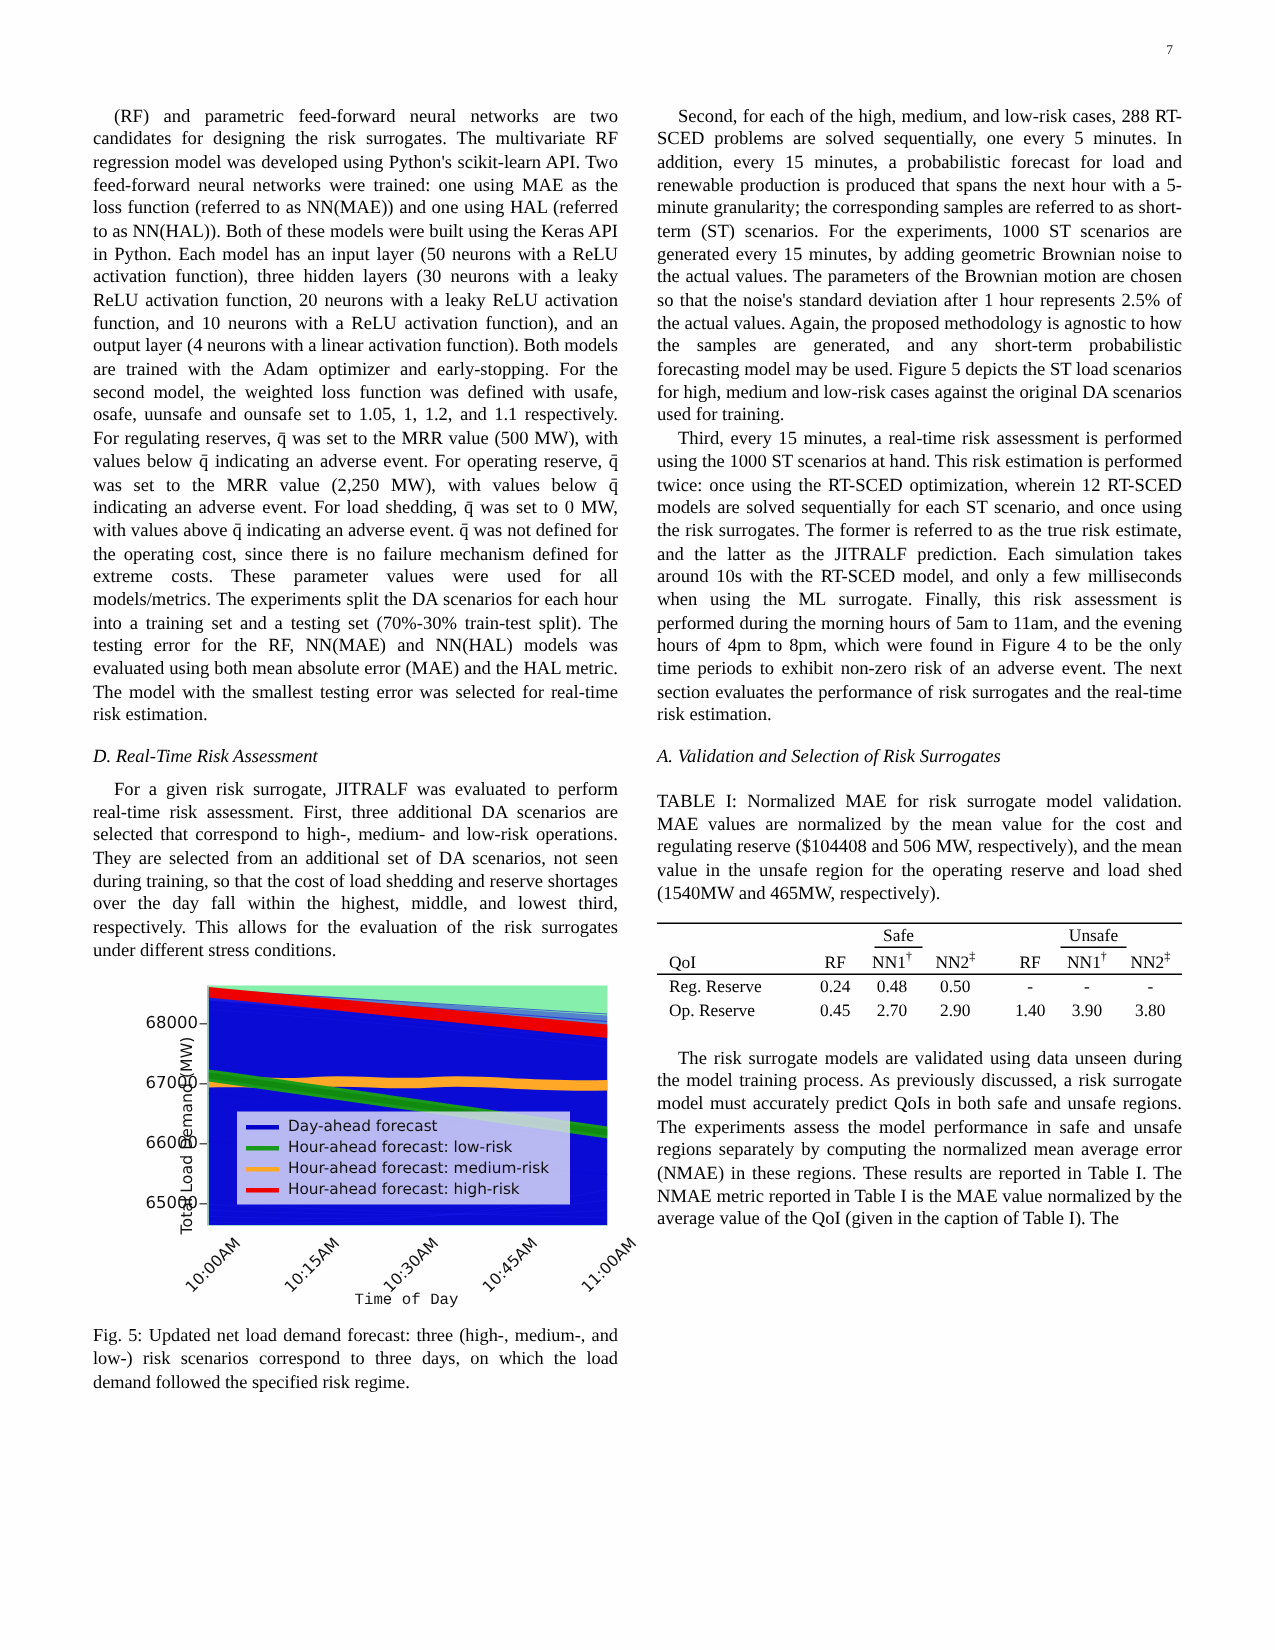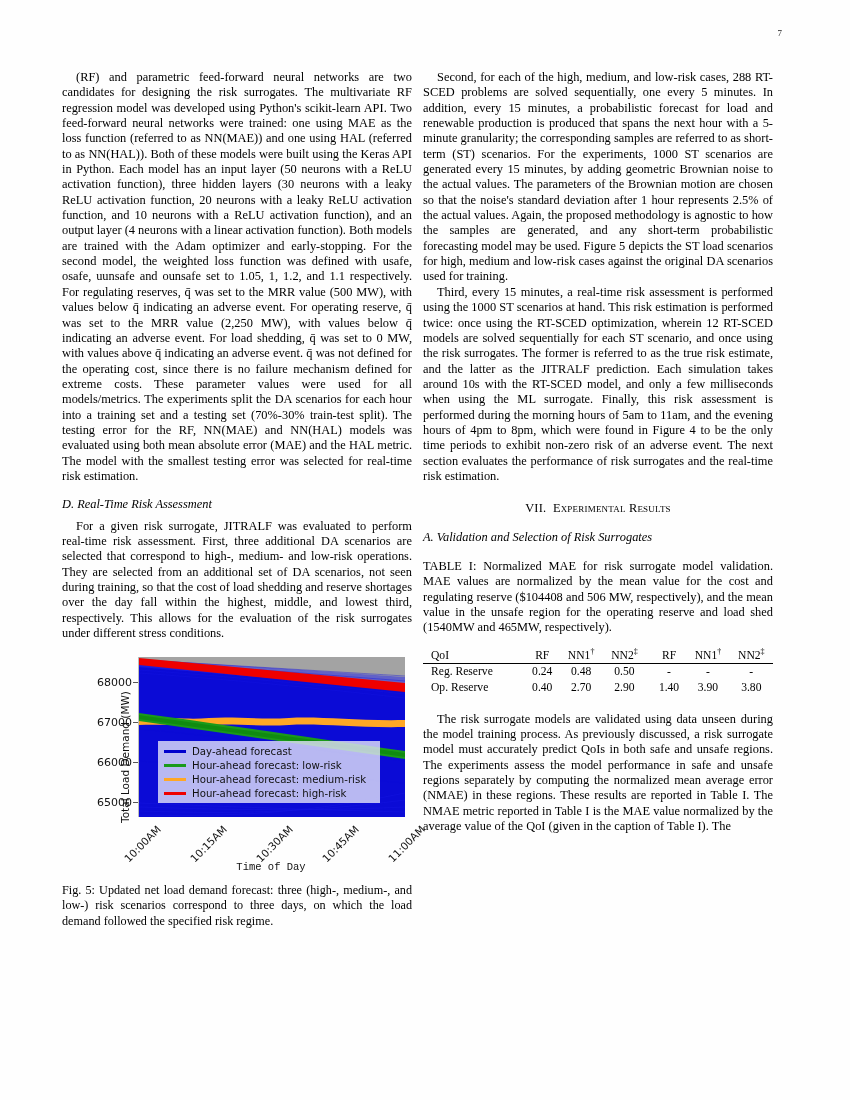--- a/index.html
+++ b/index.html
@@ -28,21 +28,22 @@
     font-size: 9px;
     font-family: "Liberation Serif", serif;
     color: #222;
   }
   .columns {
     position: absolute;
     top: 70px;
     left: 62px;
     width: 726px;
     display: flex;
-    gap: 11px;
+    gap: 26px;
+    justify-content: flex-end;
   }
   .col {
     width: 350px;
     position: relative;
   }
   p.body {
     margin: 0 0 0 0;
     font-size: 12.4px;
     line-height: 15.35px;
     text-align: justify;
@@ -107,21 +108,21 @@
     width: 56px;
     height: 160px;
   }
   .plot {
     position: absolute;
     left: 76px;
     top: 0;
     width: 266px;
     height: 160px;
     overflow: hidden;
-    background: #a3a3a3;
+    background: #86efac;
     border-left: 1px solid #bdbdbd;
   }
   .plot svg { display: block; }
   .tickmarks {
     position: absolute;
     left: 71px;
     top: 0;
     width: 6px;
     height: 160px;
   }
@@ -343,30 +344,37 @@
       </div>
 
     </div>
 
     <div class="col">
 
       <p class="body">Second, for each of the high, medium, and low-risk cases, 288 RT-SCED problems are solved sequentially, one every 5 minutes. In addition, every 15 minutes, a probabilistic forecast for load and renewable production is produced that spans the next hour with a 5-minute granularity; the corresponding samples are referred to as short-term (ST) scenarios. For the experiments, 1000 ST scenarios are generated every 15 minutes, by adding geometric Brownian noise to the actual values. The parameters of the Brownian motion are chosen so that the noise's standard deviation after 1 hour represents 2.5% of the actual values. Again, the proposed methodology is agnostic to how the samples are generated, and any short-term probabilistic forecasting model may be used. Figure 5 depicts the ST load scenarios for high, medium and low-risk cases against the original DA scenarios used for training.</p>
 
       <p class="body">Third, every 15 minutes, a real-time risk assessment is performed using the 1000 ST scenarios at hand. This risk estimation is performed twice: once using the RT-SCED optimization, wherein 12 RT-SCED models are solved sequentially for each ST scenario, and once using the risk surrogates. The former is referred to as the true risk estimate, and the latter as the JITRALF prediction. Each simulation takes around 10s with the RT-SCED model, and only a few milliseconds when using the ML surrogate. Finally, this risk assessment is performed during the morning hours of 5am to 11am, and the evening hours of 4pm to 8pm, which were found in Figure 4 to be the only time periods to exhibit non-zero risk of an adverse event. The next section evaluates the performance of risk surrogates and the real-time risk estimation.</p>
 
-      <div class="sec-head-center">
-        <span class="numeral">VII.</span>&nbsp;&nbsp;<span>Experimental Results</span>
-      </div>
 
       <div class="sec-head">A.  Validation and Selection of Risk Surrogates</div>
 
       <div class="table-caption">TABLE I: Normalized MAE for risk surrogate model validation. MAE values are normalized by the mean value for the cost and regulating reserve ($104408 and 506 MW, respectively), and the mean value in the unsafe region for the operating reserve and load shed (1540MW and 465MW, respectively).</div>
 
       <table class="results">
         <tbody>
+          <tr class="rule-top grouprow">
+            <td class="qoi-col"></td>
+            <td colspan="3">
+              <span style="display:inline-block;padding:0 6px 1px 6px;border-bottom:0.8px solid #000;">Safe</span>
+            </td>
+            <td style="width:8px;"></td>
+            <td colspan="3">
+              <span style="display:inline-block;padding:0 6px 1px 6px;border-bottom:0.8px solid #000;">Unsafe</span>
+            </td>
+          </tr>
           <tr class="rule-bot">
             <td class="qoi-col">QoI</td>
             <td><span>RF</span><sup></sup></td>
             <td><span>NN1</span><sup>†</sup></td>
             <td><span>NN2</span><sup>‡</sup></td>
             <td></td>
             <td><span>RF</span><sup></sup></td>
             <td><span>NN1</span><sup>†</sup></td>
             <td><span>NN2</span><sup>‡</sup></td>
           </tr>
@@ -376,21 +384,21 @@
             <td>0.24</td>
             <td>0.48</td>
             <td>0.50</td>
             <td></td>
             <td>-</td>
             <td>-</td>
             <td>-</td>
           </tr>
           <tr>
             <td class="qoi-col">Op. Reserve</td>
-            <td>0.40</td>
+            <td>0.45</td>
             <td>2.70</td>
             <td>2.90</td>
             <td></td>
             <td>1.40</td>
             <td>3.90</td>
             <td>3.80</td>
           </tr>
         </tbody>
       </table>
 

